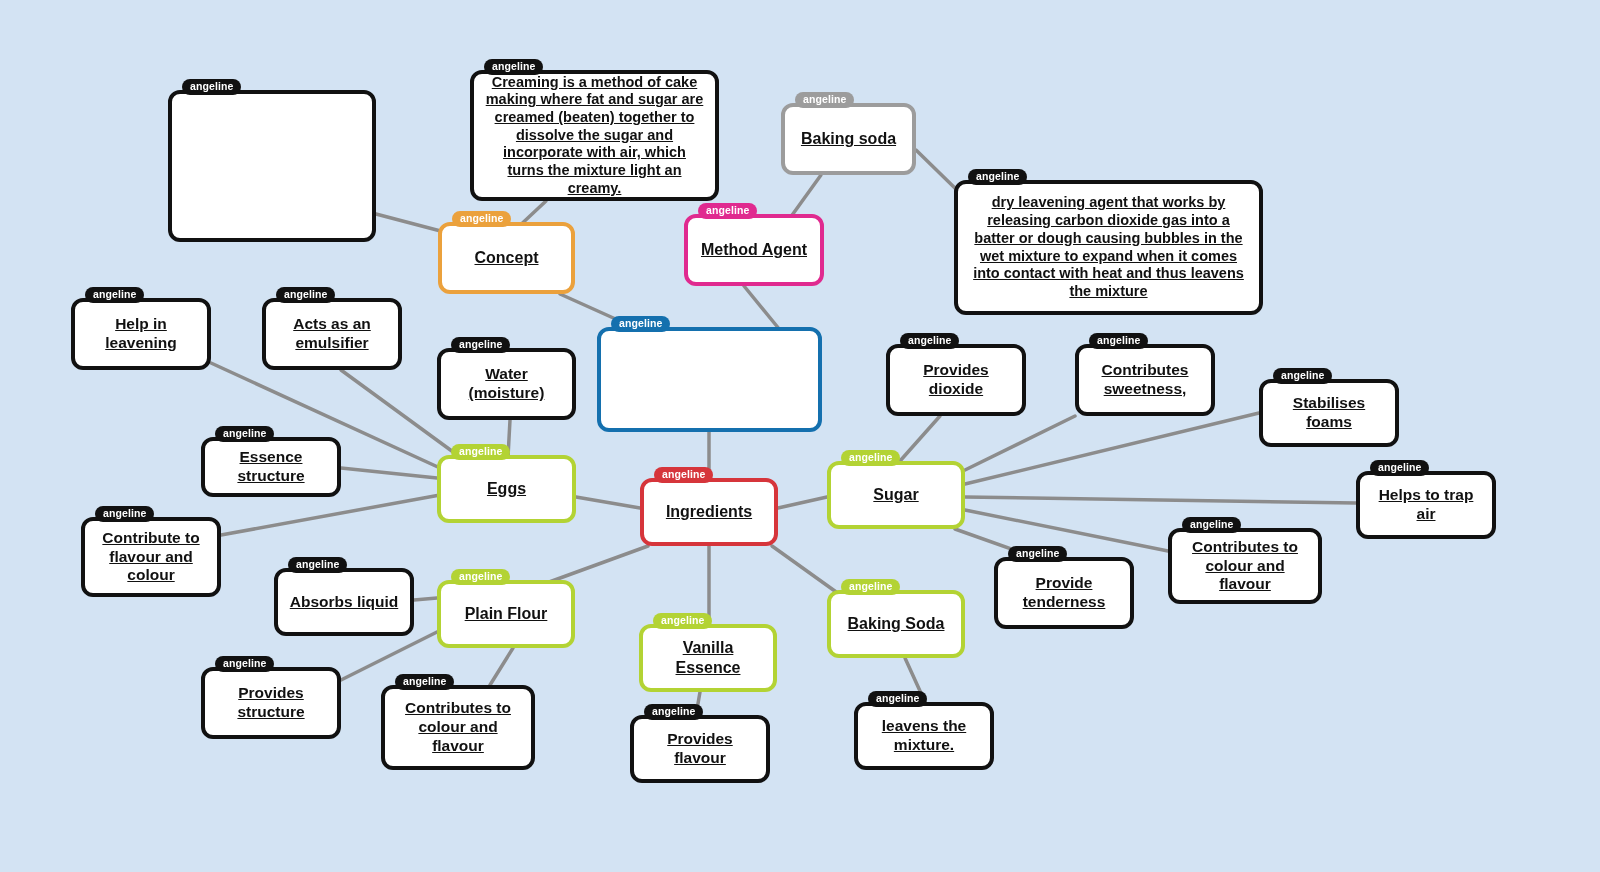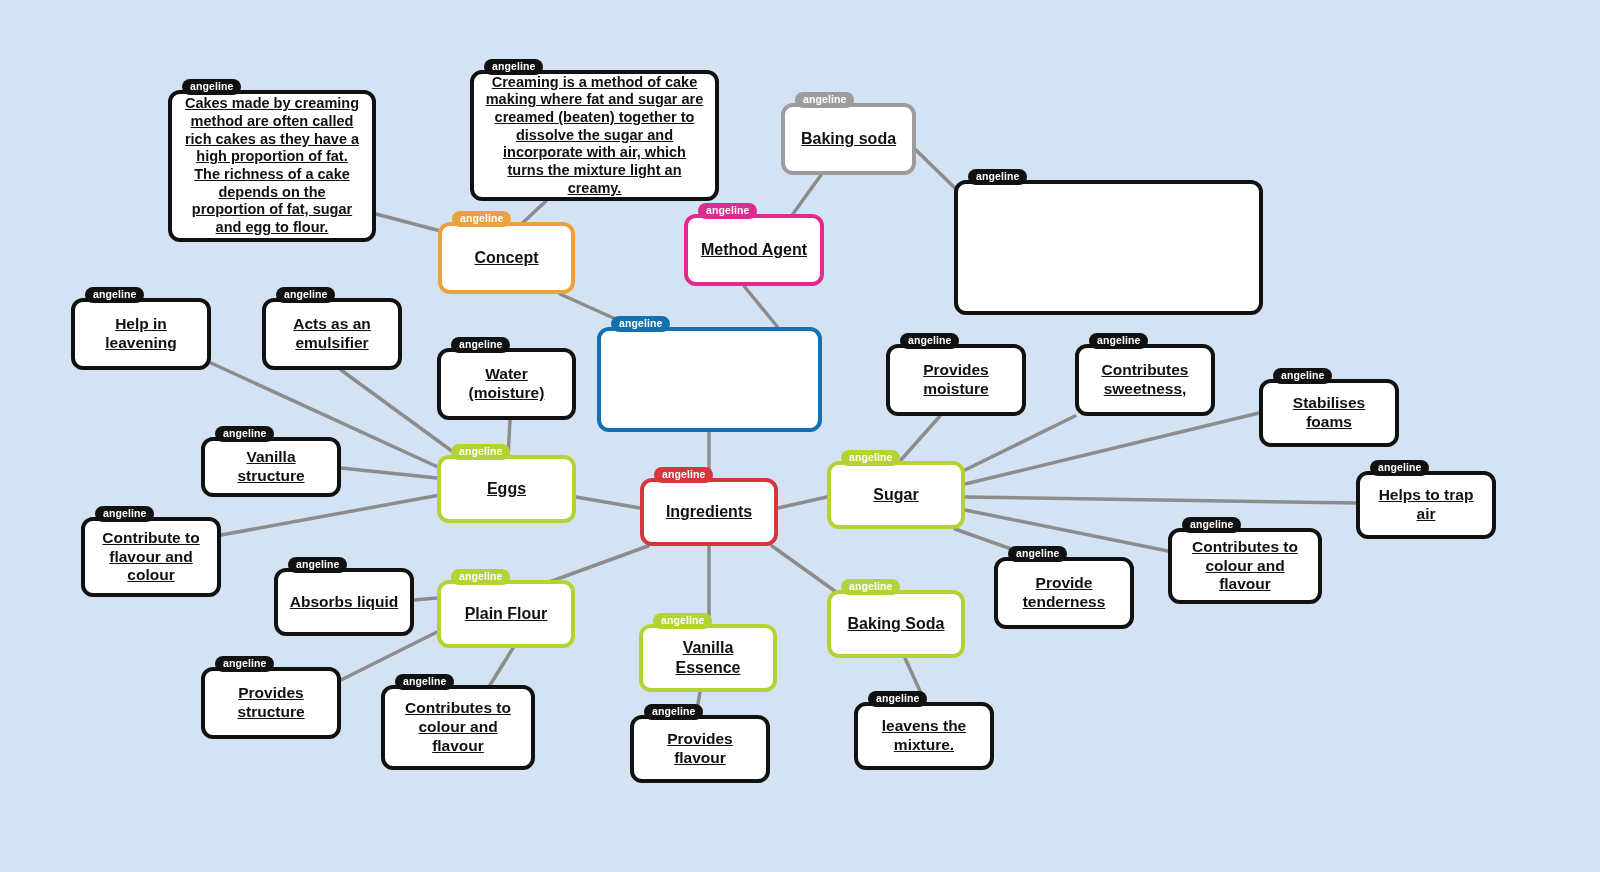--- a/index.html
+++ b/index.html
@@ -113,32 +113,32 @@
       <line x1="1034" y1="557" x2="955" y2="529" stroke="#8c8c8c" stroke-width="3.5" stroke-linecap="round"></line>
       <line x1="414" y1="600" x2="437" y2="598" stroke="#8c8c8c" stroke-width="3.5" stroke-linecap="round"></line>
       <line x1="341" y1="680" x2="441" y2="630" stroke="#8c8c8c" stroke-width="3.5" stroke-linecap="round"></line>
       <line x1="490" y1="685" x2="513" y2="648" stroke="#8c8c8c" stroke-width="3.5" stroke-linecap="round"></line>
       <line x1="700" y1="692" x2="696" y2="715" stroke="#8c8c8c" stroke-width="3.5" stroke-linecap="round"></line>
       <line x1="905" y1="658" x2="925" y2="702" stroke="#8c8c8c" stroke-width="3.5" stroke-linecap="round"></line>
     </svg>
   <div id="nodes-layer">
       <div class="node c-black sz-para" style="left: 168px; top: 90px; width: 208px; height: 152px;">
         <span class="tag t-black">angeline</span>
-        <span class="body">Cakes made by creaming method are often called rich cakes as they have a high proportion of fat. The richness of a cake depends on the proportion of fat, sugar and egg to flour.</span>
       </div>
       <div class="node c-black sz-para" style="left: 470px; top: 70px; width: 249px; height: 131px;">
         <span class="tag t-black">angeline</span>
         <span class="body">Creaming is a method of cake making where fat and sugar are creamed (beaten) together to dissolve the sugar and incorporate with air, which turns the mixture light an creamy.</span>
       </div>
       <div class="node c-grey sz-lg" style="left: 781px; top: 103px; width: 135px; height: 72px;">
         <span class="tag t-grey">angeline</span>
         <span class="body">Baking soda</span>
       </div>
       <div class="node c-black sz-para" style="left: 954px; top: 180px; width: 309px; height: 135px;">
         <span class="tag t-black">angeline</span>
+        <span class="body">dry leavening agent that works by releasing carbon dioxide gas into a batter or dough causing bubbles in the wet mixture to expand when it comes into contact with heat and thus leavens the mixture</span>
       </div>
       <div class="node c-orange sz-lg" style="left: 438px; top: 222px; width: 137px; height: 72px;">
         <span class="tag t-orange">angeline</span>
         <span class="body">Concept</span>
       </div>
       <div class="node c-pink sz-lg" style="left: 684px; top: 214px; width: 140px; height: 72px;">
         <span class="tag t-pink">angeline</span>
         <span class="body">Method Agent</span>
       </div>
       <div class="node c-blue sz-md" style="left: 597px; top: 327px; width: 225px; height: 105px;">
@@ -151,33 +151,33 @@
       <div class="node c-black sz-md" style="left: 262px; top: 298px; width: 140px; height: 72px;">
         <span class="tag t-black">angeline</span>
         <span class="body">Acts as an emulsifier</span>
       </div>
       <div class="node c-black sz-md" style="left: 437px; top: 348px; width: 139px; height: 72px;">
         <span class="tag t-black">angeline</span>
         <span class="body">Water (moisture)</span>
       </div>
       <div class="node c-black sz-md" style="left: 886px; top: 344px; width: 140px; height: 72px;">
         <span class="tag t-black">angeline</span>
-        <span class="body">Provides moisture</span>
+        <span class="body">Provides dioxide</span>
       </div>
       <div class="node c-black sz-md" style="left: 1075px; top: 344px; width: 140px; height: 72px;">
         <span class="tag t-black">angeline</span>
         <span class="body">Contributes sweetness,</span>
       </div>
       <div class="node c-black sz-md" style="left: 1259px; top: 379px; width: 140px; height: 68px;">
         <span class="tag t-black">angeline</span>
         <span class="body">Stabilises foams</span>
       </div>
       <div class="node c-black sz-md" style="left: 201px; top: 437px; width: 140px; height: 60px;">
         <span class="tag t-black">angeline</span>
-        <span class="body">Vanilla structure</span>
+        <span class="body">Essence structure</span>
       </div>
       <div class="node c-green sz-lg" style="left: 437px; top: 455px; width: 139px; height: 68px;">
         <span class="tag t-green">angeline</span>
         <span class="body">Eggs</span>
       </div>
       <div class="node c-red sz-lg" style="left: 640px; top: 478px; width: 138px; height: 68px;">
         <span class="tag t-red">angeline</span>
         <span class="body">Ingredients</span>
       </div>
       <div class="node c-green sz-lg" style="left: 827px; top: 461px; width: 138px; height: 68px;">

